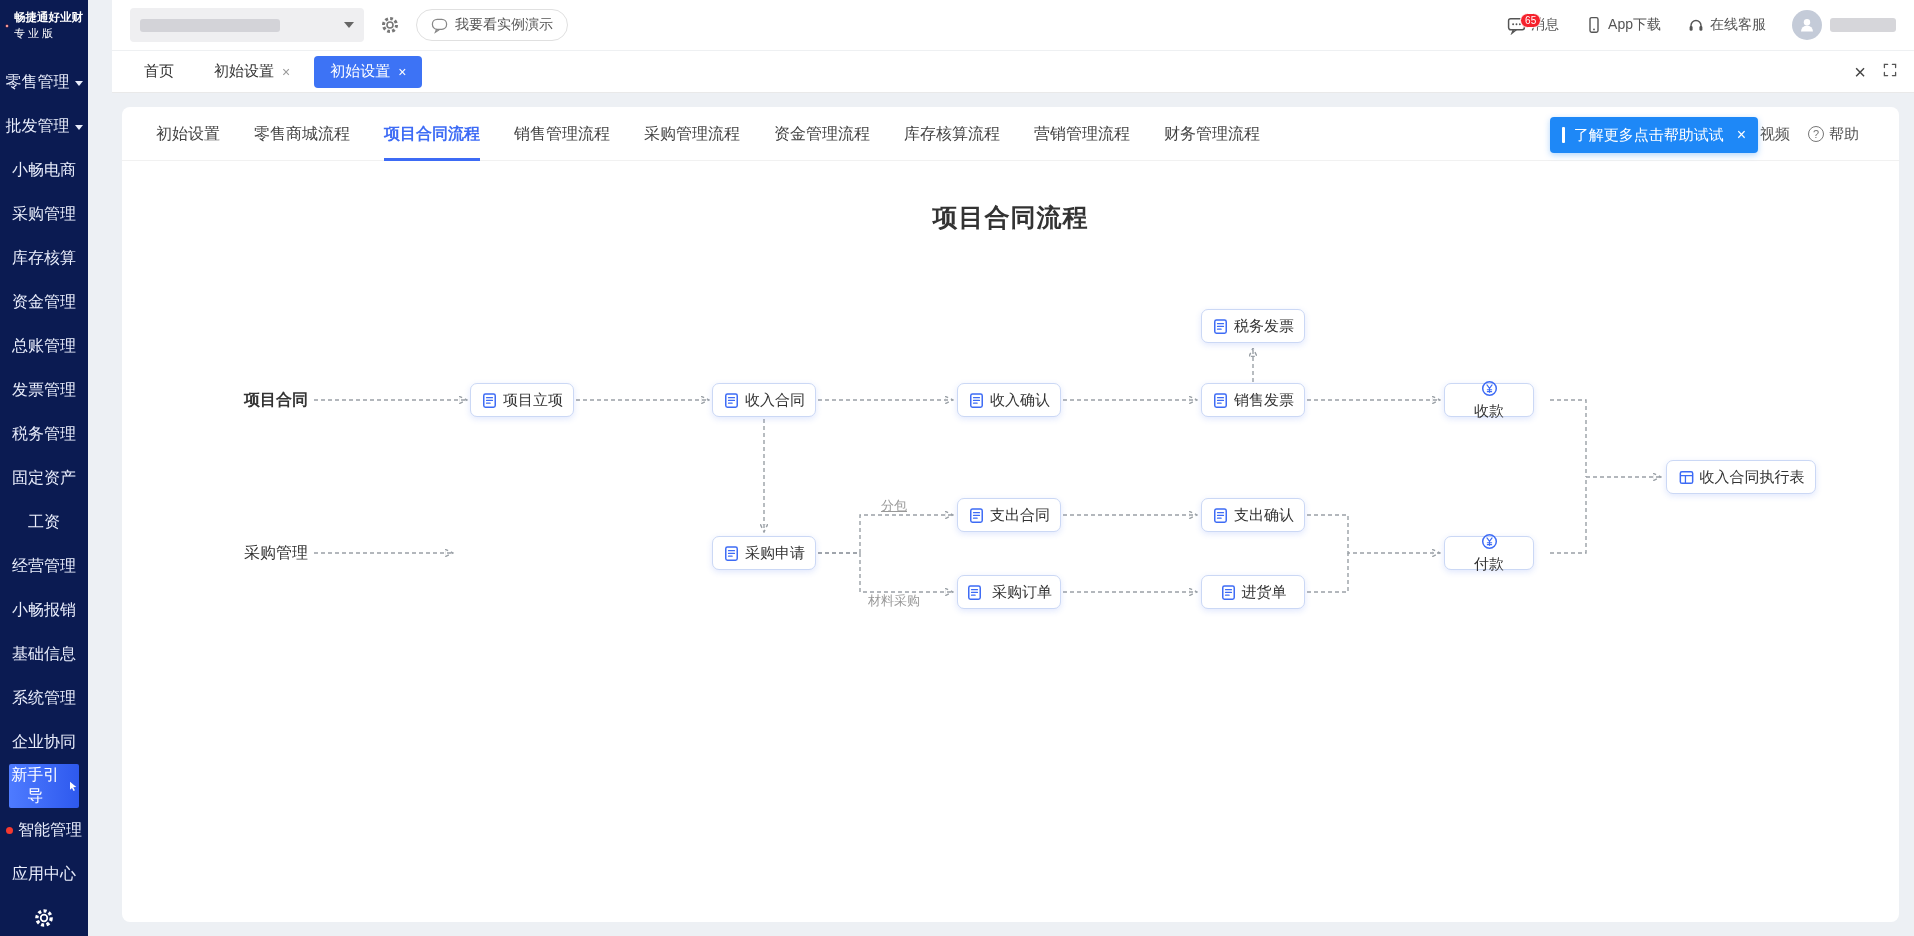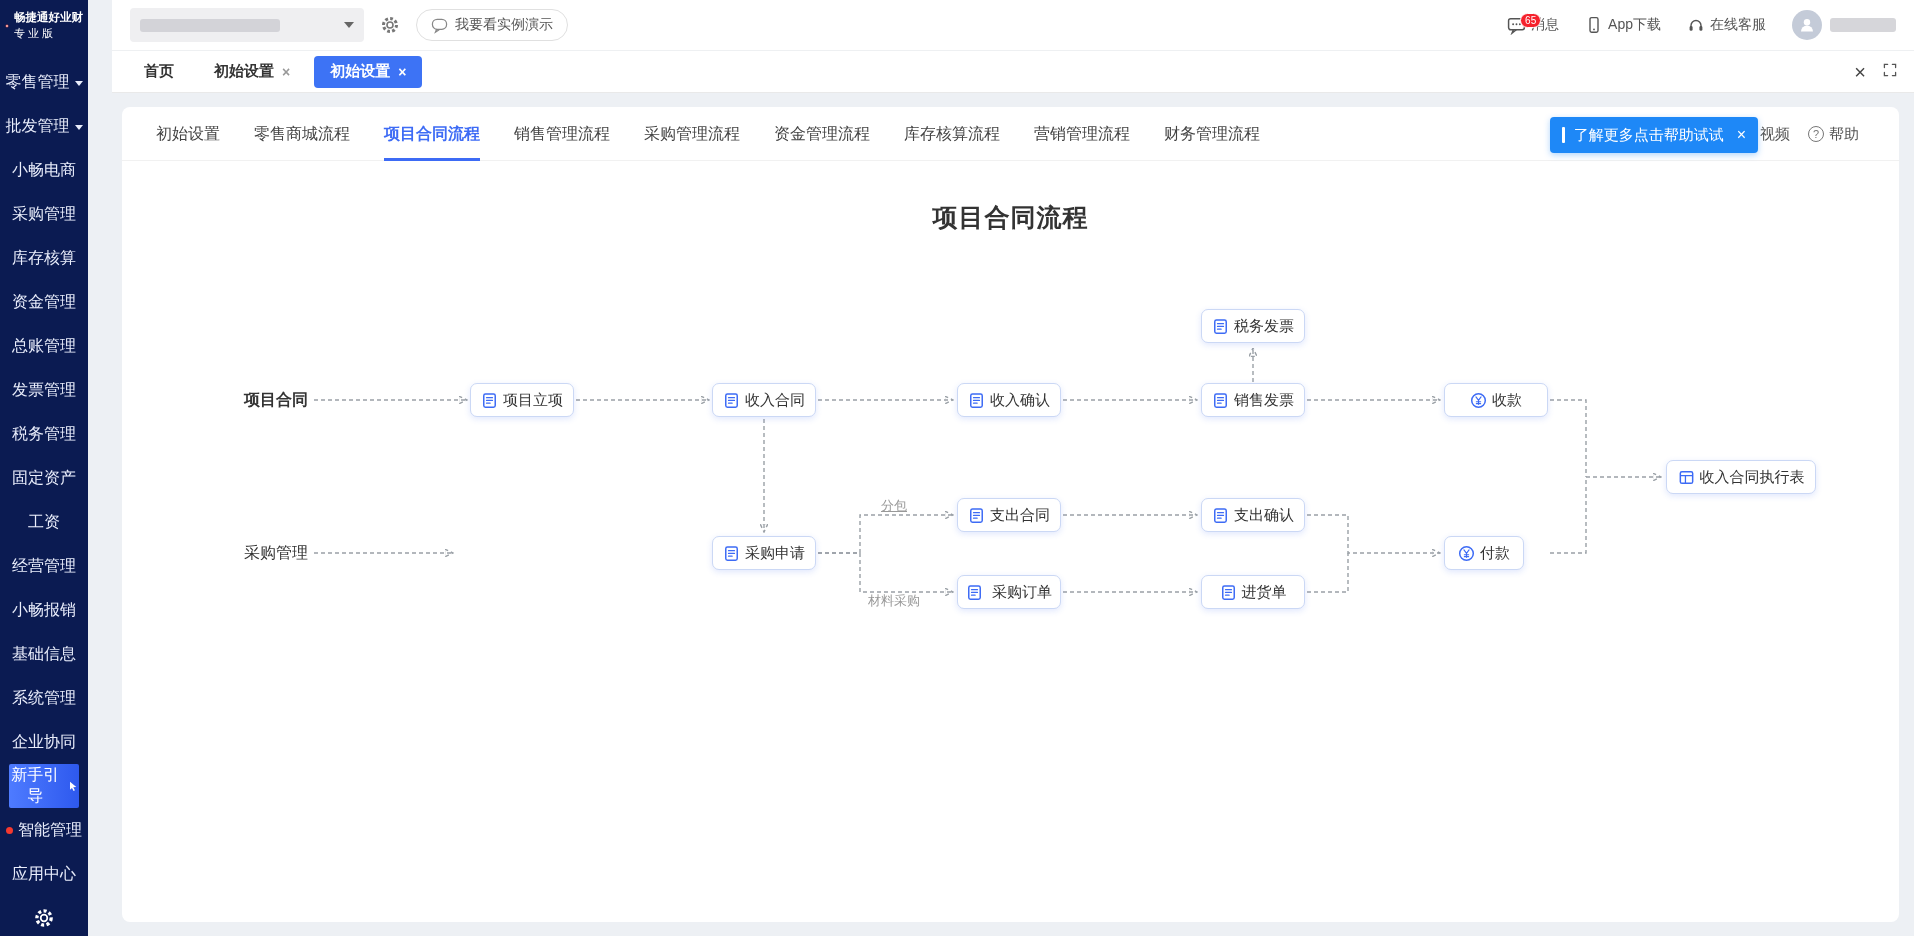--- a/index.html
+++ b/index.html
@@ -39,21 +39,21 @@
          padding:0 4px;border-radius:8px;border:1px solid #fff;}
   .tb-user{display:flex;align-items:center;gap:8px;cursor:pointer;}
   .avatar{width:30px;height:30px;border-radius:50%;background:#C4CBD8;display:flex;align-items:center;justify-content:center;}
   .blur2{width:66px;height:14px;background:#d6d6da;border-radius:3px;display:inline-block;}
 
   
   .tabstrip{position:absolute;left:112px;right:0;top:51px;height:42px;background:#fff;
             border-bottom:1px solid #e9e9e9;display:flex;align-items:center;padding:0 16px;z-index:8;}
   .wtabs{display:flex;align-items:center;gap:8px;}
   .wtab{height:32px;display:flex;align-items:center;gap:8px;padding:0 16px;font-size:15px;color:#333;
-        border-radius:4px;cursor:pointer;font-weight:bold;}
+        border-radius:4px;cursor:pointer;}
   .wtab.active{background:#3D73F5;color:#fff;}
   .tclose{font-size:14px;color:#999;cursor:pointer;}
   .wtab.active .tclose{color:#fff;}
   .ts-right{margin-left:auto;display:flex;align-items:center;gap:16px;color:#444;}
   .ts-close{font-size:20px;cursor:pointer;line-height:1;}
 
   
   .main{position:absolute;left:112px;right:0;top:93px;bottom:0;background:#EDF0F4;}
   .card{position:absolute;left:10px;top:14px;right:15px;bottom:14px;background:#fff;border-radius:8px;}
   .ctabs{display:flex;align-items:center;height:54px;padding-left:34px;gap:34px;
@@ -345,21 +345,21 @@
             </svg>
             <span>收入确认</span>
           </div>
           <div class="fnode" style="left: 1079px; top: 222px; width: 104px;">
             <svg class="nicon" viewBox="0 0 16 16">
               <rect x="2.6" y="1.9" width="10.8" height="12.4" rx="1.6" fill="none" stroke="#3D6BF5" stroke-width="1.4"></rect>
               <path d="M5.2 5.3h5.6M5.2 7.9h5.6M5.2 10.5h3.4" stroke="#3D6BF5" stroke-width="1.2" stroke-linecap="round" fill="none"></path>
             </svg>
             <span>销售发票</span>
           </div>
-          <div class="fnode" style="left: 1322px; top: 222px; width: 104px;">
+          <div class="fnode" style="left: 1322px; top: 222px; width: 90px; flex-direction: column;">
             <svg class="nicon" viewBox="0 0 16 16">
               <circle cx="8" cy="8" r="6.4" fill="none" stroke="#3D6BF5" stroke-width="1.4"></circle>
               <path d="M5.6 4.6L8 7.8l2.4-3.2M8 7.8v3.8M6 9.2h4M6 11h4" stroke="#3D6BF5" stroke-width="1.1" fill="none" stroke-linecap="round"></path>
             </svg>
             <span>收款</span>
           </div>
           <div class="fnode" style="left: 1544px; top: 299px; width: 150px;">
             <svg class="nicon" viewBox="0 0 16 16">
               <rect x="2.2" y="2.6" width="11.6" height="10.8" rx="1.5" fill="none" stroke="#3D6BF5" stroke-width="1.4"></rect>
               <path d="M2.2 6.2h11.6M7 6.2v7.2" stroke="#3D6BF5" stroke-width="1.2" fill="none"></path>
@@ -394,21 +394,21 @@
             </svg>
             <span>采购订单</span>
           </div>
           <div class="fnode" style="left: 1079px; top: 414px; width: 104px;">
             <svg class="nicon" viewBox="0 0 16 16">
               <rect x="2.6" y="1.9" width="10.8" height="12.4" rx="1.6" fill="none" stroke="#3D6BF5" stroke-width="1.4"></rect>
               <path d="M5.2 5.3h5.6M5.2 7.9h5.6M5.2 10.5h3.4" stroke="#3D6BF5" stroke-width="1.2" stroke-linecap="round" fill="none"></path>
             </svg>
             <span>进货单</span>
           </div>
-          <div class="fnode" style="left: 1322px; top: 375px; width: 80px;">
+          <div class="fnode" style="left: 1322px; top: 375px; width: 90px; flex-direction: column;">
             <svg class="nicon" viewBox="0 0 16 16">
               <circle cx="8" cy="8" r="6.4" fill="none" stroke="#3D6BF5" stroke-width="1.4"></circle>
               <path d="M5.6 4.6L8 7.8l2.4-3.2M8 7.8v3.8M6 9.2h4M6 11h4" stroke="#3D6BF5" stroke-width="1.1" fill="none" stroke-linecap="round"></path>
             </svg>
             <span>付款</span>
           </div>
           <div class="lane" style="left: 154px; top: 239px; font-weight: bold;">项目合同</div>
           <div class="lane" style="left: 154px; top: 392px;">采购管理</div>
           <div class="elabel" style="left: 772px; top: 345px; text-decoration: underline;">分包</div>
           <div class="elabel" style="left: 772px; top: 440px;">材料采购</div>

